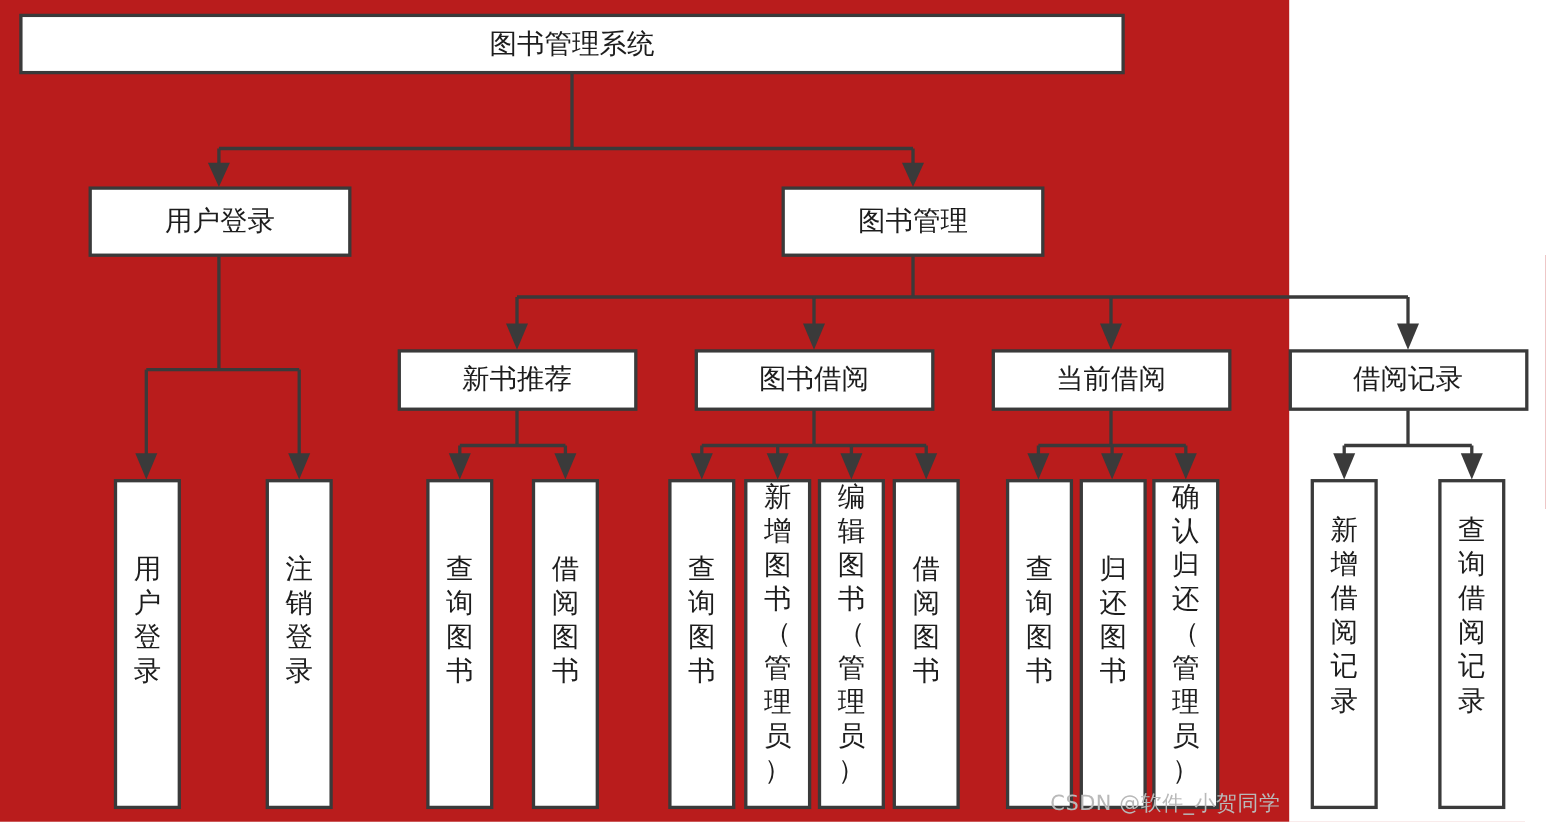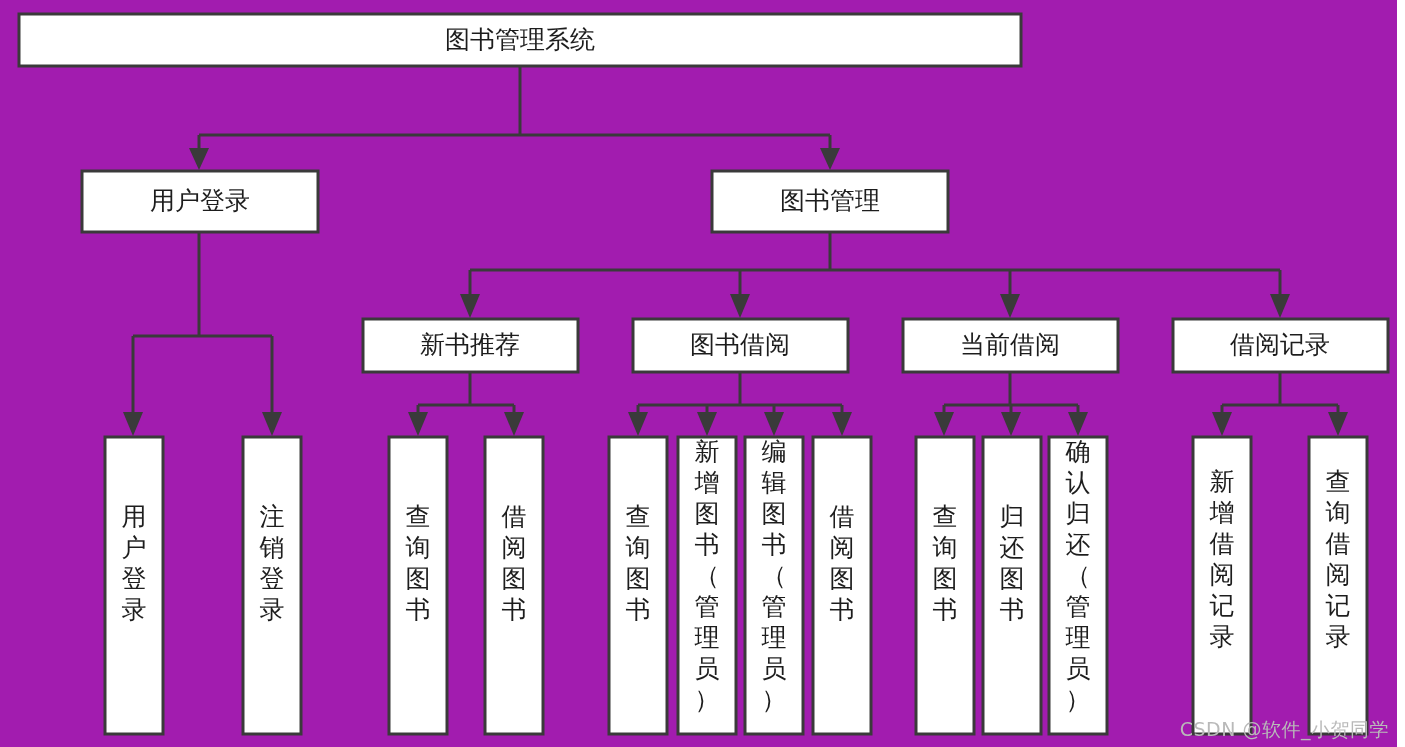--- a/index.html
+++ b/index.html
@@ -9,23 +9,23 @@
     background: #ffffff;
   }
   body {
     width: 1405px;
     height: 747px;
     overflow: hidden;
     font-family: "DejaVu Sans", "Liberation Sans", sans-serif;
   }
   #diagram-root {
     position: relative;
-    width: 1397px;
+    width: 1172px;
     height: 747px;
-    background: #a21caf;
+    background: #b91c1c;
   }
   svg#tree-svg {
     position: absolute;
     left: 0;
     top: 0;
     width: 1405px;
     height: 747px;
     display: block;
   }
   .node-box {

